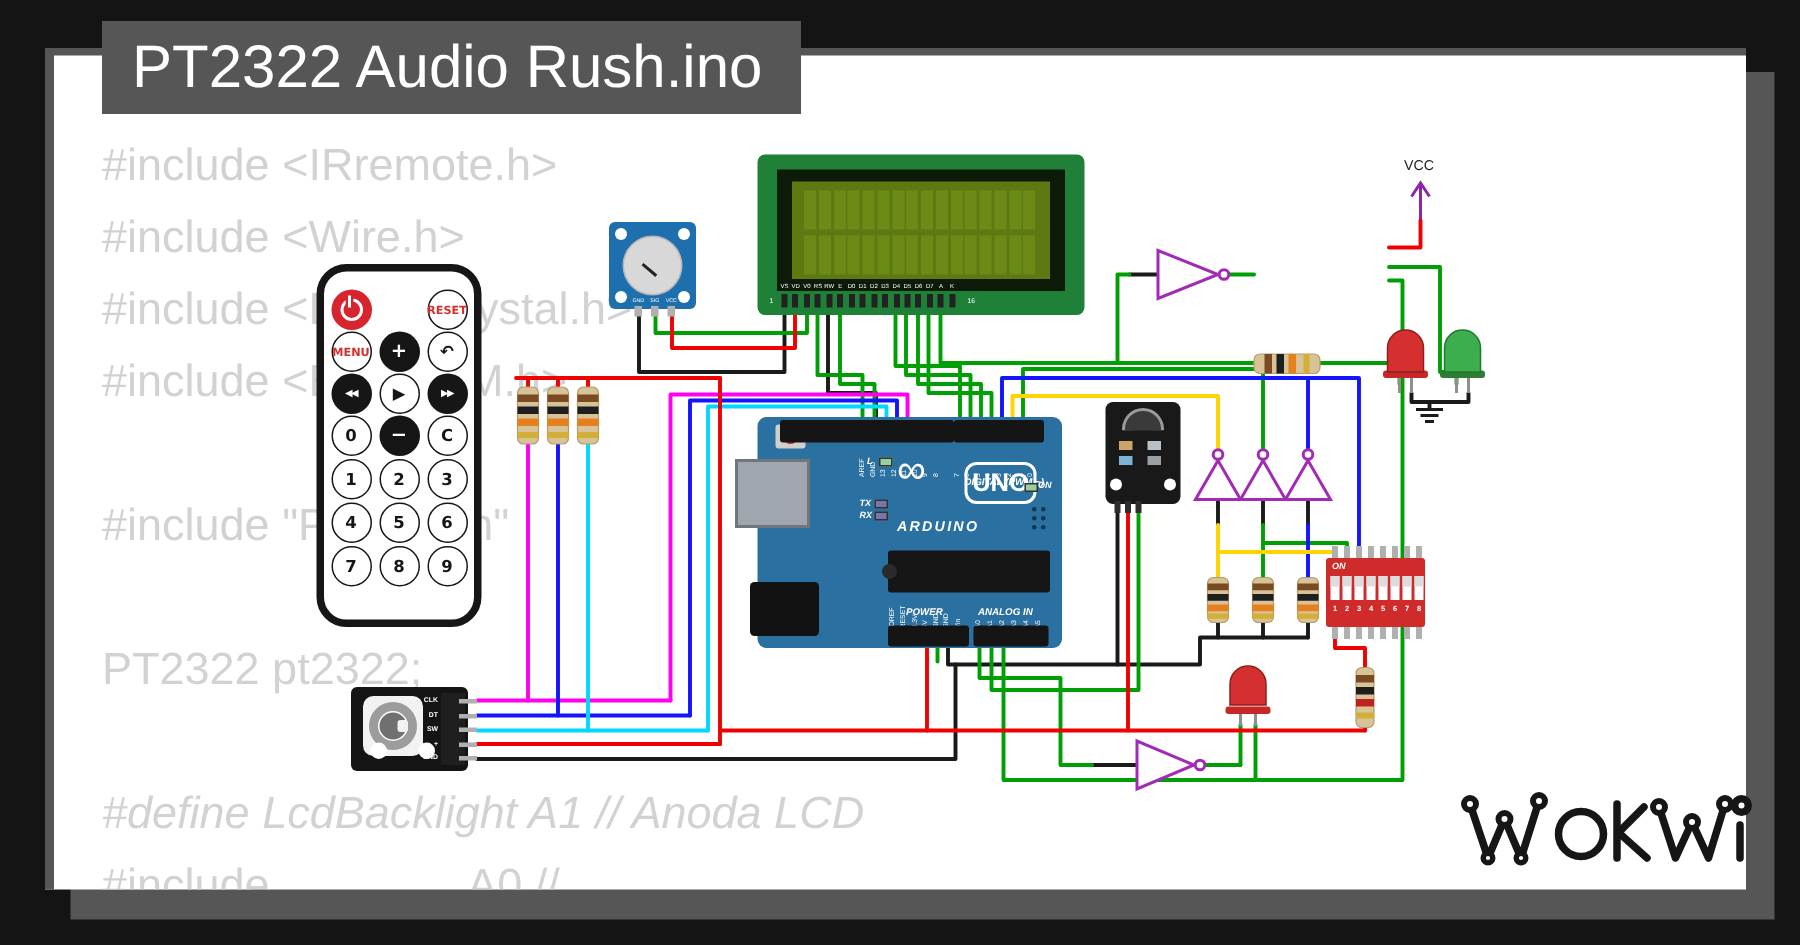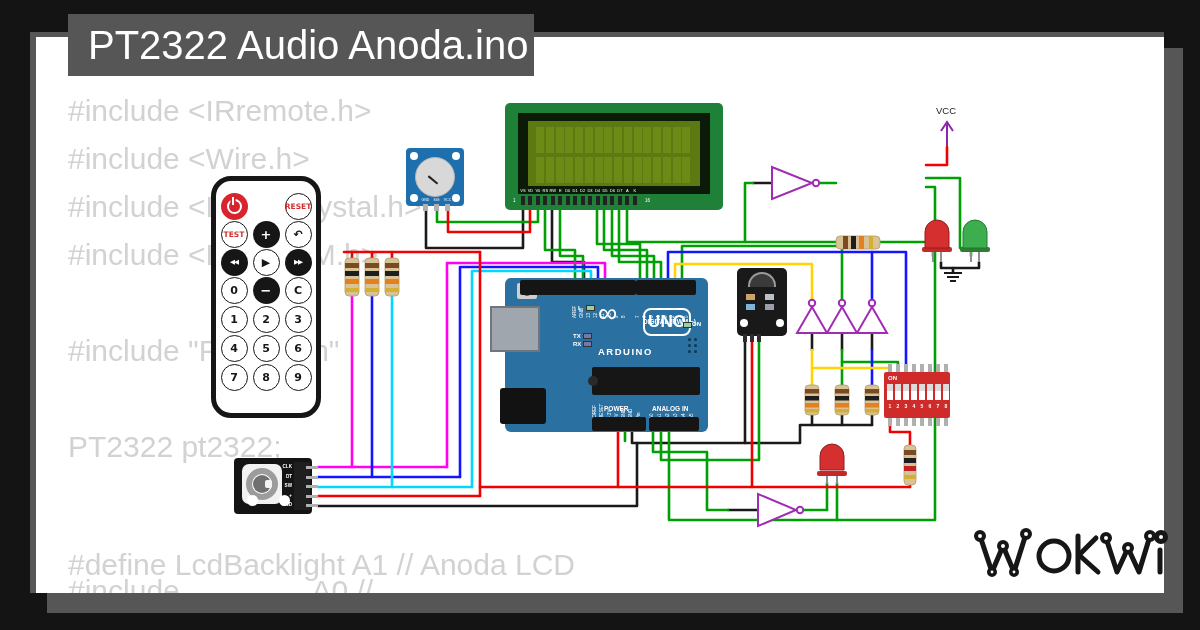--- a/index.html
+++ b/index.html
@@ -37,21 +37,21 @@
   .lcd-cell{position:absolute;width:8.2px;height:26px;background:#6b8b16;}
   .lcd-pin{position:absolute;top:93px;width:4px;height:9px;background:#222;}
   .lcd-lab{position:absolute;top:85px;width:9px;font-size:4px;color:#fff;text-align:center;}
   .lcd-num{position:absolute;top:95px;font-size:4.5px;color:#fff;}
   
   #uno{left:505px;top:278px;width:203px;height:154px;background:#2a70a0;border-radius:6px;color:#fff;}
   .hdr{position:absolute;background:#151515;border-radius:2px;}
   .vlabs{position:absolute;display:flex;height:22px;}
   .vlab{writing-mode:vertical-rl;transform:rotate(180deg);font-size:4.6px;color:#fff;
         overflow:visible;line-height:1;}
-  .unotxt{position:absolute;font-weight:bold;color:#fff;}
+  .unotxt{position:absolute;font-weight:bold;color:#fff;font-style:italic;}
   #uno-logo-box{position:absolute;left:138px;top:30px;width:44px;height:24px;border:2px solid #fff;
         border-radius:8px;display:flex;align-items:center;justify-content:center;font-size:17px;font-weight:bold;}
   .ledrect{position:absolute;width:7px;height:4px;background:#9ad0a0;border:1px solid #333;}
   .icsp{position:absolute;display:grid;grid-template-columns:repeat(2,5px);grid-auto-rows:5px;gap:1px;}
   .icsp span{width:3px;height:3px;border-radius:50%;background:#10364f;}
   
   #relay{left:836px;top:148px;width:90px;height:54px;background:#e53030;border-radius:3px;}
   .rl-pin{position:absolute;left:-12px;width:13px;height:4px;background:#b0b0b0;}
   .rl-lab{position:absolute;left:3px;font-size:4px;color:#fff;font-weight:bold;}
   .rl-comp{position:absolute;left:4px;width:16px;height:7px;background:#fff;border:1px solid #d8d8d8;box-sizing:border-box;}
@@ -98,21 +98,21 @@
 <div id="root">
   <div id="card-shadow"></div>
   <div id="card">
     <div id="code-layer">
         <div class="code-line" style="position: absolute; top: 57px;">#include &lt;IRremote.h&gt;</div>
         <div class="code-line" style="position: absolute; top: 105px;">#include &lt;Wire.h&gt;</div>
         <div class="code-line" style="position: absolute; top: 153px;">#include &lt;LiquidCrystal.h&gt;</div>
         <div class="code-line" style="position: absolute; top: 201px;">#include &lt;EEPROM.h&gt;</div>
         <div class="code-line" style="position: absolute; top: 297px;">#include "PT2322.h"</div>
         <div class="code-line" style="position: absolute; top: 393px;">PT2322 pt2322;</div>
-        <div class="code-line" style="position: absolute; top: 511px;">#define LcdBacklight A1 // Anoda LCD</div>
+        <div class="code-line" style="position: absolute; top: 489px; font-style: italic;">#define LcdBacklight A1 // Anoda LCD</div>
         <div class="code-line" style="position: absolute; top: 537px;">#include                A0 //</div>
       </div>
   </div>
 
   <svg id="wires" width="1200" height="630" viewBox="0 0 1200 630">
     <g stroke="#1a1a1a" stroke-width="2.6" fill="none" stroke-linecap="round" stroke-linejoin="round">
       <pol></pol>
         <polyline points="426,206 426,248 523,248 523,206"></polyline>
       <polyline points="552,206 552,262 584,262 584,281"></polyline>
       <polyline points="632,431 632,443 800,443 800,425 872,425"></polyline>
@@ -278,21 +278,21 @@
     <g stroke="#8e24aa" stroke-width="2" fill="none">
       <path d="M947,146 V124 M941,131 L947,122 L953,131"></path>
     </g>
   </svg>
 
   <div id="remote" class="comp">
       <div class="rbtn rb-power" style="position: absolute; left: 4.5px; top: 11.5px;">
         <span class="pwr"></span>
       </div>
       <div class="rbtn rb-text-red" style="position: absolute; left: 68.5px; top: 11.5px;">RESET</div>
-      <div class="rbtn rb-text-red" style="position: absolute; left: 4.5px; top: 39.5px;">TEST</div>
+      <div class="rbtn rb-text-red" style="position: absolute; left: 4.5px; top: 39.5px;">MENU</div>
       <div class="rbtn rb-solid" style="position: absolute; left: 36.5px; top: 39.5px;">+</div>
       <div class="rbtn rb-plain" style="position: absolute; left: 68.5px; top: 39.5px;">↶</div>
       <div class="rbtn rb-solid-sm" style="position: absolute; left: 4.5px; top: 67.5px;">◀◀</div>
       <div class="rbtn rb-plain" style="position: absolute; left: 36.5px; top: 67.5px;">▶</div>
       <div class="rbtn rb-solid-sm" style="position: absolute; left: 68.5px; top: 67.5px;">▶▶</div>
       <div class="rbtn rb-plain" style="position: absolute; left: 4.5px; top: 95.5px;">0</div>
       <div class="rbtn rb-solid" style="position: absolute; left: 36.5px; top: 95.5px;">−</div>
       <div class="rbtn rb-plain" style="position: absolute; left: 68.5px; top: 95.5px;">C</div>
       <div class="rbtn rb-plain" style="position: absolute; left: 4.5px; top: 124.5px;">1</div>
       <div class="rbtn rb-plain" style="position: absolute; left: 36.5px; top: 124.5px;">2</div>
@@ -551,21 +551,21 @@
       <div class="enc-lab" style="position: absolute; top: 15.6px;">DT</div>
       <div class="enc-stub" style="position: absolute; top: 27.2px;"></div>
       <div class="enc-lab" style="position: absolute; top: 25.2px;">SW</div>
       <div class="enc-stub" style="position: absolute; top: 36.8px;"></div>
       <div class="enc-lab" style="position: absolute; top: 34.8px;">+</div>
       <div class="enc-stub" style="position: absolute; top: 46.4px;"></div>
       <div class="enc-lab" style="position: absolute; top: 44.4px;">GND</div>
     </div>
 
   <div id="title-box">
-    <span>PT2322 Audio Anoda.ino</span>
+    <span>PT2322 Audio Rush.ino</span>
   </div>
   <svg id="logo" class="comp" width="200" height="68" viewBox="0 0 200 68">
     <g stroke="#161616" stroke-width="5" fill="none" stroke-linecap="round" stroke-linejoin="round">
       <path d="M8,16 L20,52 L31,26 L42,52 L54,14"></path>
       <circle cx="8" cy="16" r="4" fill="#fff" stroke-width="4"></circle>
       <circle cx="31" cy="26" r="4" fill="#fff" stroke-width="4"></circle>
       <circle cx="54" cy="14" r="4" fill="#fff" stroke-width="4"></circle>
       <circle cx="20" cy="52" r="3.2" fill="#fff" stroke-width="3.6"></circle>
       <circle cx="42" cy="52" r="3.2" fill="#fff" stroke-width="3.6"></circle>
       <circle cx="82" cy="36" r="15"></circle>

